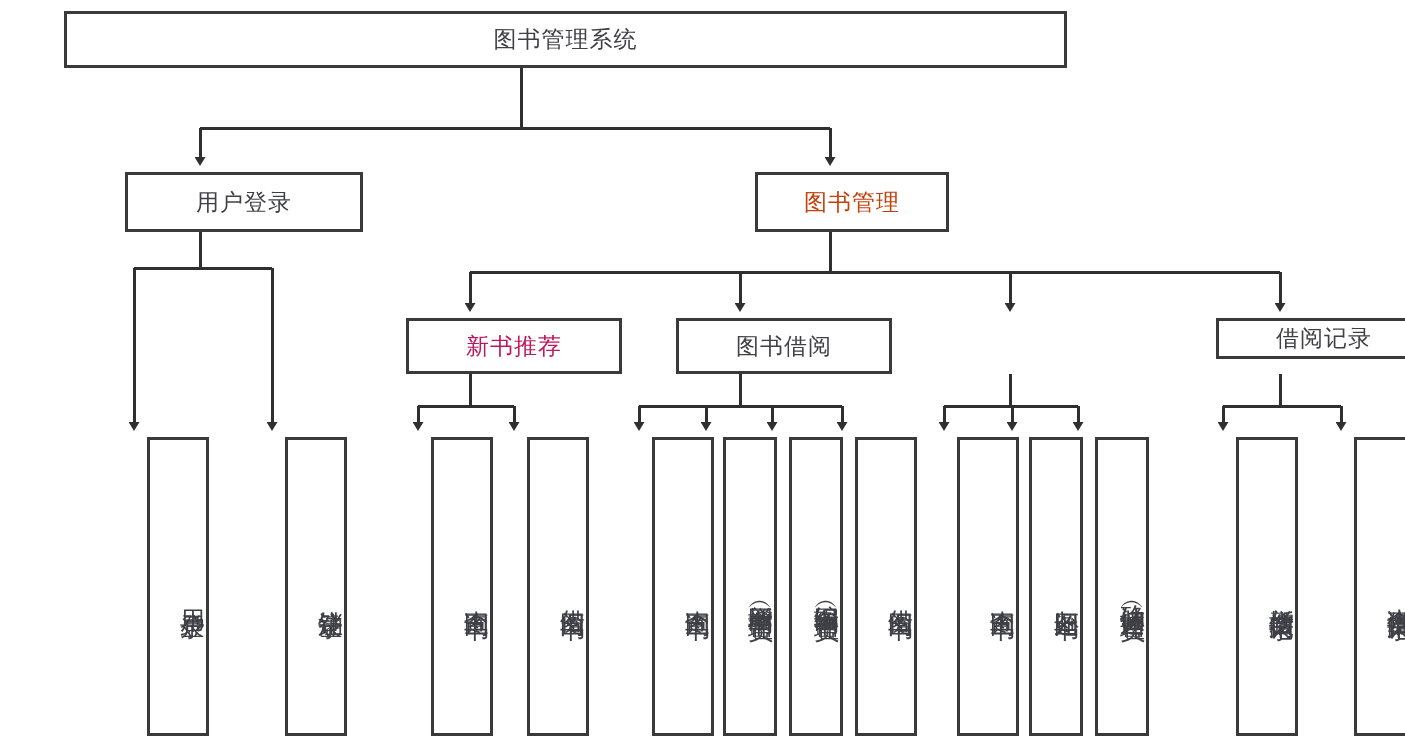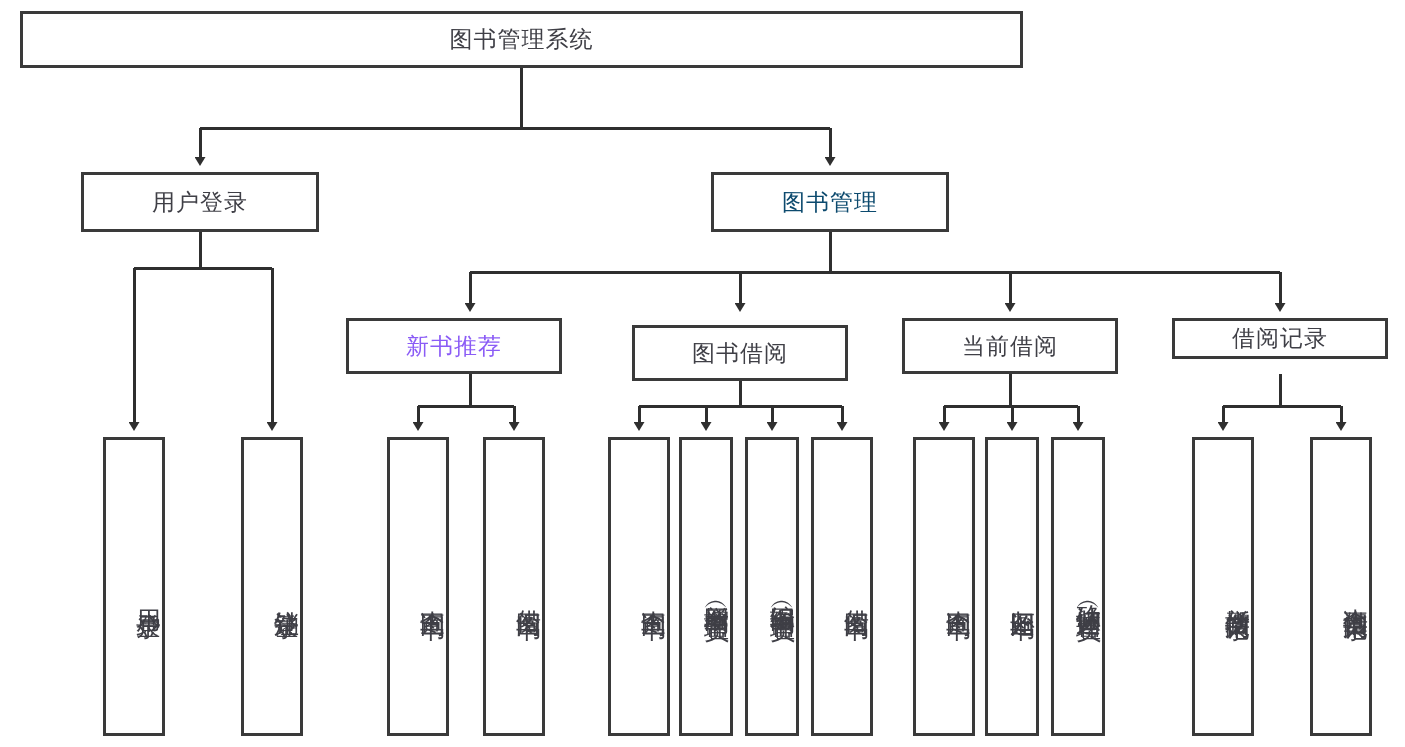--- a/index.html
+++ b/index.html
@@ -28,20 +28,21 @@
   .node {
     position: absolute;
     box-sizing: border-box;
     border: 3px solid #3a3a3a;
     background: #ffffff;
     display: flex;
     align-items: center;
     justify-content: center;
     color: #3f3f46;
     z-index: 2;
+    margin-left: 44px;
   }
   .node.horiz {
     font-size: 23px;
     letter-spacing: 1px;
   }
   .node.vert {
     writing-mode: vertical-rl;
     text-orientation: upright;
     font-size: 25px;
     line-height: 1.08;
@@ -124,32 +125,29 @@
     </g>
   </svg>
 
   <div class="node horiz" style="left: 20px; top: 11px; width: 1003px; height: 57px; border-color: rgb(58, 58, 58); color: rgb(63, 63, 70); background: rgb(255, 255, 255);">
     <span>图书管理系统</span>
   </div>
 
   <div class="node horiz" style="left: 81px; top: 172px; width: 238px; height: 60px; border-color: rgb(58, 58, 58); color: rgb(63, 63, 70); background: rgb(255, 255, 255);">
     <span>用户登录</span>
   </div>
-  <div class="node horiz" style="left: 711px; top: 172px; width: 238px; height: 60px; border-color: rgb(58, 58, 58); color: #0c4a6e; background: rgb(255, 255, 255);">
+  <div class="node horiz" style="left: 711px; top: 172px; width: 194px; height: 60px; border-color: rgb(58, 58, 58); color: #c2410c; background: rgb(255, 255, 255);">
     <span>图书管理</span>
   </div>
 
-  <div class="node horiz" style="left: 346px; top: 318px; width: 216px; height: 56px; border-color: rgb(58, 58, 58); color: #8b5cf6; background: rgb(255, 255, 255);">
+  <div class="node horiz" style="left: 362px; top: 318px; width: 216px; height: 56px; border-color: rgb(58, 58, 58); color: #be185d; background: rgb(255, 255, 255);">
     <span>新书推荐</span>
   </div>
-  <div class="node horiz" style="left: 632px; top: 325px; width: 216px; height: 56px; border-color: rgb(58, 58, 58); color: rgb(63, 63, 70); background: rgb(255, 255, 255);">
+  <div class="node horiz" style="left: 632px; top: 318px; width: 216px; height: 56px; border-color: rgb(58, 58, 58); color: rgb(63, 63, 70); background: rgb(255, 255, 255);">
     <span>图书借阅</span>
-  </div>
-  <div class="node horiz" style="left: 902px; top: 318px; width: 216px; height: 56px; border-color: rgb(58, 58, 58); color: rgb(63, 63, 70); background: rgb(255, 255, 255);">
-    <span>当前借阅</span>
   </div>
   <div class="node horiz" style="left: 1172px; top: 318px; width: 216px; height: 41px; border-color: rgb(58, 58, 58); color: rgb(63, 63, 70); background: rgb(255, 255, 255);">
     <span>借阅记录</span>
   </div>
 
   <div class="node vert" style="left: 103px; top: 437px; width: 62px; height: 299px; border-color: rgb(58, 58, 58); color: rgb(63, 63, 70); background: rgb(255, 255, 255);">
     <span class="vtext">用户登录</span>
   </div>
   <div class="node vert" style="left: 241px; top: 437px; width: 62px; height: 299px; border-color: rgb(58, 58, 58); color: rgb(63, 63, 70); background: rgb(255, 255, 255);">
     <span class="vtext">注销登录</span>

